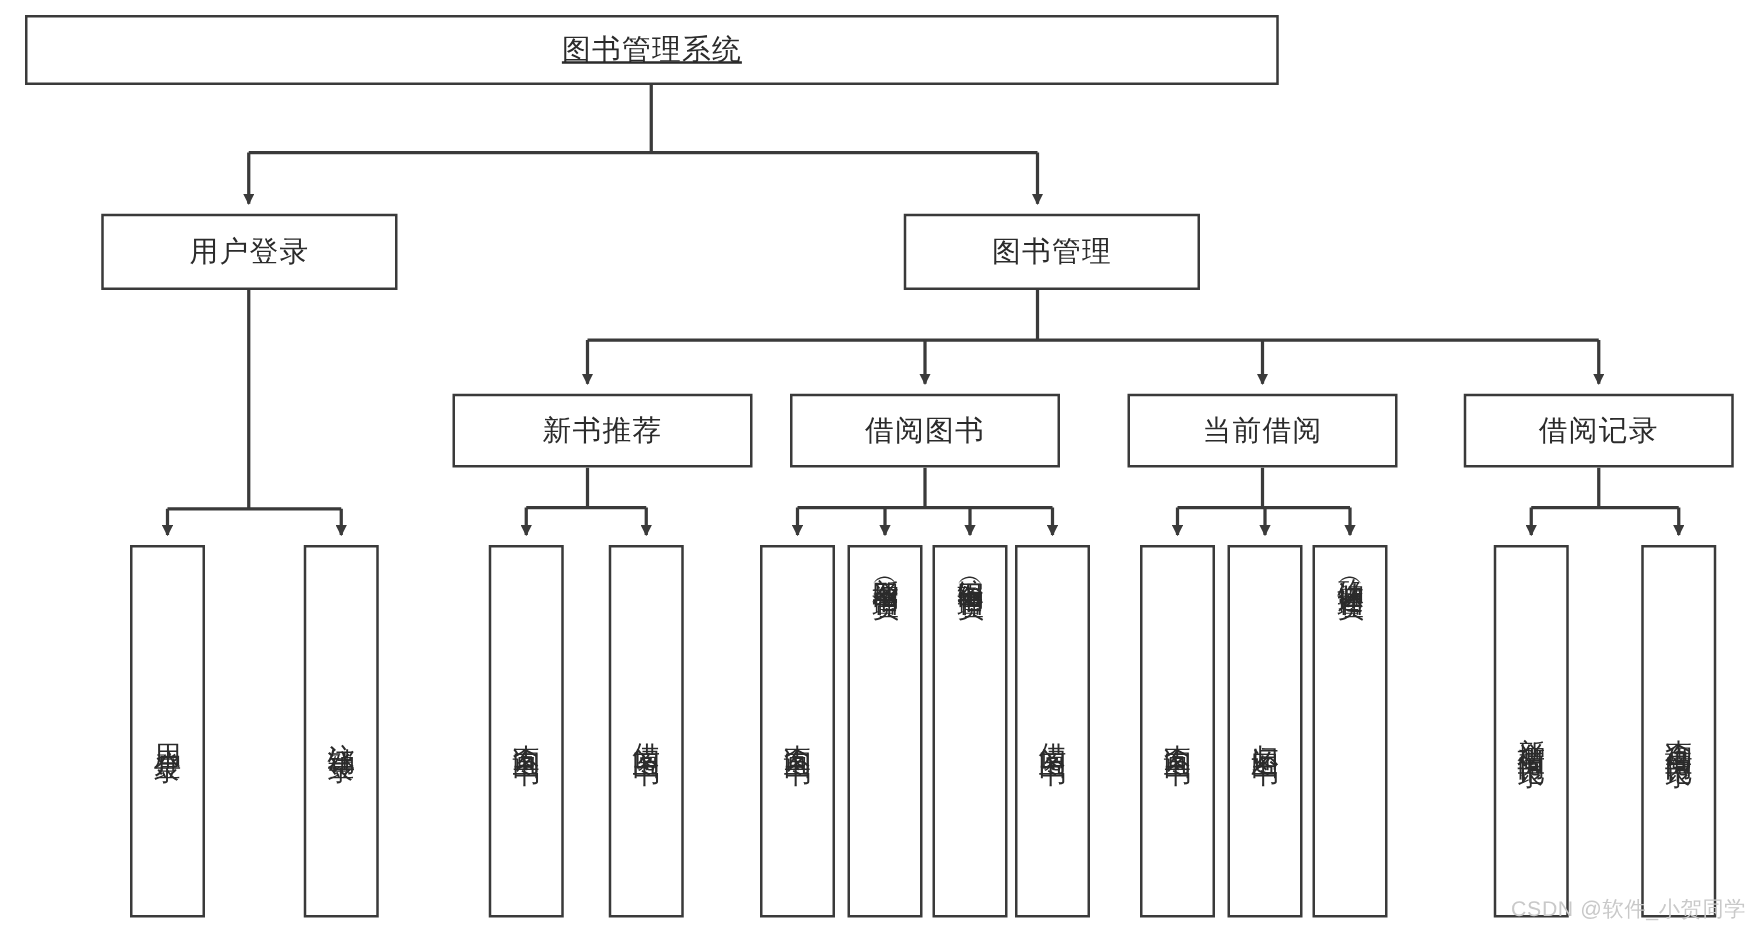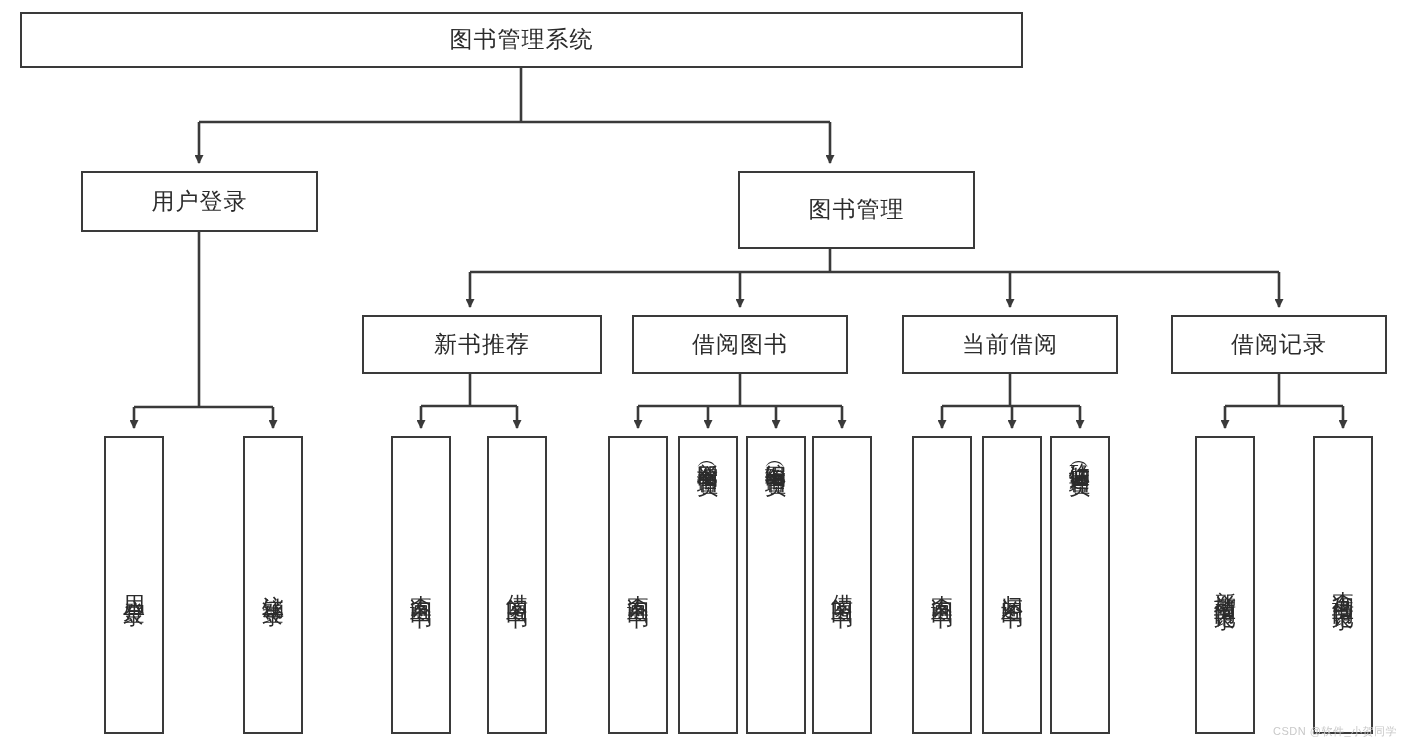--- a/index.html
+++ b/index.html
@@ -66,21 +66,21 @@
     letter-spacing: 2px;
   }
   .v-node.center-text {
     align-items: center;
     padding-top: 0;
   }
   #watermark {
     position: absolute;
     right: 8px;
     bottom: 8px;
-    font-size: 11px;
+    font-size: 17px;
     color: #c9c9c9;
     letter-spacing: 0.5px;
     white-space: nowrap;
     user-select: none;
   }
 </style>
 </head>
 <body>
 
 <div id="canvas">
@@ -129,28 +129,28 @@
       <path d="M1012,406 L1012,428" marker-end="url(#arrow)"></path>
       <path d="M1080,406 L1080,428" marker-end="url(#arrow)"></path>
 
       <path d="M1279,374 L1279,406"></path>
       <path d="M1225,406 L1343,406"></path>
       <path d="M1225,406 L1225,428" marker-end="url(#arrow)"></path>
       <path d="M1343,406 L1343,428" marker-end="url(#arrow)"></path>
     </g>
   </svg>
 
-  <div class="node h-node root" style="left:20px; top:12px; width:1003px; height:56px;">
+  <div class="node h-node root" style="left:20px; top:12px; width:1003px; height:56px;text-decoration:underline;">
     <span class="lbl">图书管理系统</span>
   </div>
 
   <div class="node h-node" style="left:81px; top:171px; width:237px; height:61px;">
     <span class="lbl">用户登录</span>
   </div>
-  <div class="node h-node" style="left:738px; top:171px; width:237px; height:78px;">
+  <div class="node h-node" style="left:723px; top:171px; width:237px; height:61px;">
     <span class="lbl">图书管理</span>
   </div>
 
   <div class="node h-node" style="left:362px; top:315px; width:240px; height:59px;">
     <span class="lbl">新书推荐</span>
   </div>
   <div class="node h-node" style="left:632px; top:315px; width:216px; height:59px;">
     <span class="lbl">借阅图书</span>
   </div>
   <div class="node h-node" style="left:1171px; top:315px; width:216px; height:59px;">

